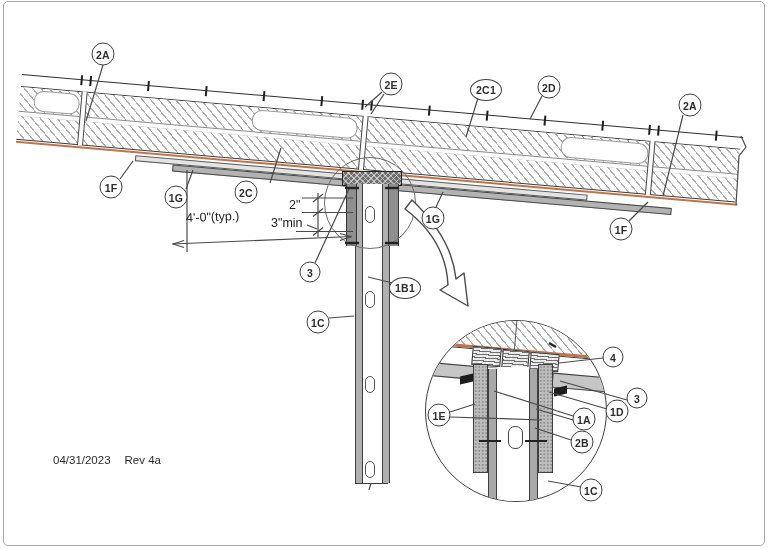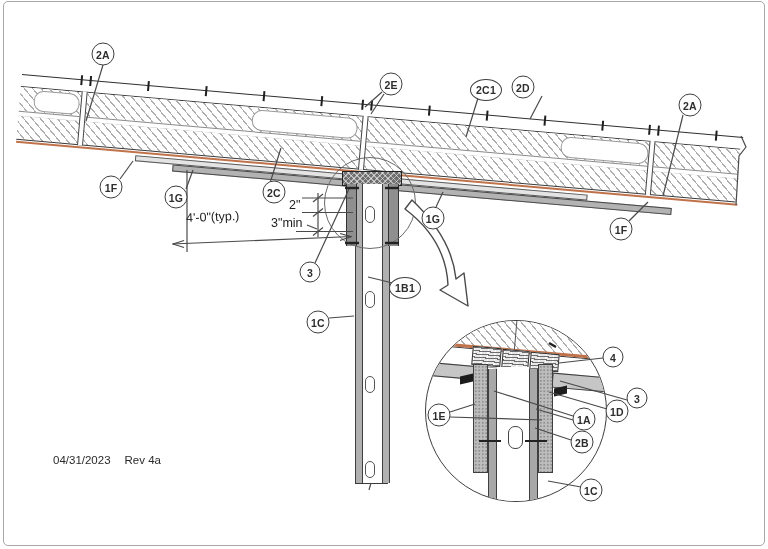--- a/index.html
+++ b/index.html
@@ -213,25 +213,25 @@
       <line x1="345" y1="243" x2="359" y2="243"></line>
       <line x1="385" y1="243" x2="399" y2="243"></line>
       <line x1="549" y1="343" x2="556" y2="347"></line>
     </g>
     <path d="M405,209 Q446,240 448,285 L440,290 L468,306 L464,273 L456,279 Q452,238 412,200 Z" fill="#ffffff" stroke="#4a4a4a" stroke-width="1.4" stroke-linejoin="round"></path>
   </svg>
 
   <div class="co" style="left:103px;top:54px">2A</div>
   <div class="co" style="left:391px;top:84px">2E</div>
   <div class="co w" style="left:486px;top:90px">2C1</div>
-  <div class="co" style="left:523px;top:87px">2D</div>
+  <div class="co" style="left:549px;top:87px">2D</div>
   <div class="co" style="left:690px;top:105px">2A</div>
   <div class="co" style="left:111px;top:187px">1F</div>
   <div class="co" style="left:176px;top:197px">1G</div>
-  <div class="co" style="left:274px;top:192px">2C</div>
+  <div class="co" style="left:246px;top:192px">2C</div>
   <div class="co s" style="left:310px;top:272px">3</div>
   <div class="co" style="left:433px;top:218px">1G</div>
   <div class="co w" style="left:405px;top:288px">1B1</div>
   <div class="co" style="left:318px;top:322px">1C</div>
   <div class="co" style="left:621px;top:229px">1F</div>
   <div class="co s" style="left:613px;top:357px">4</div>
   <div class="co s" style="left:637px;top:398px">3</div>
   <div class="co" style="left:617px;top:411px">1D</div>
   <div class="co" style="left:584px;top:419px">1A</div>
   <div class="co" style="left:582px;top:442px">2B</div>

